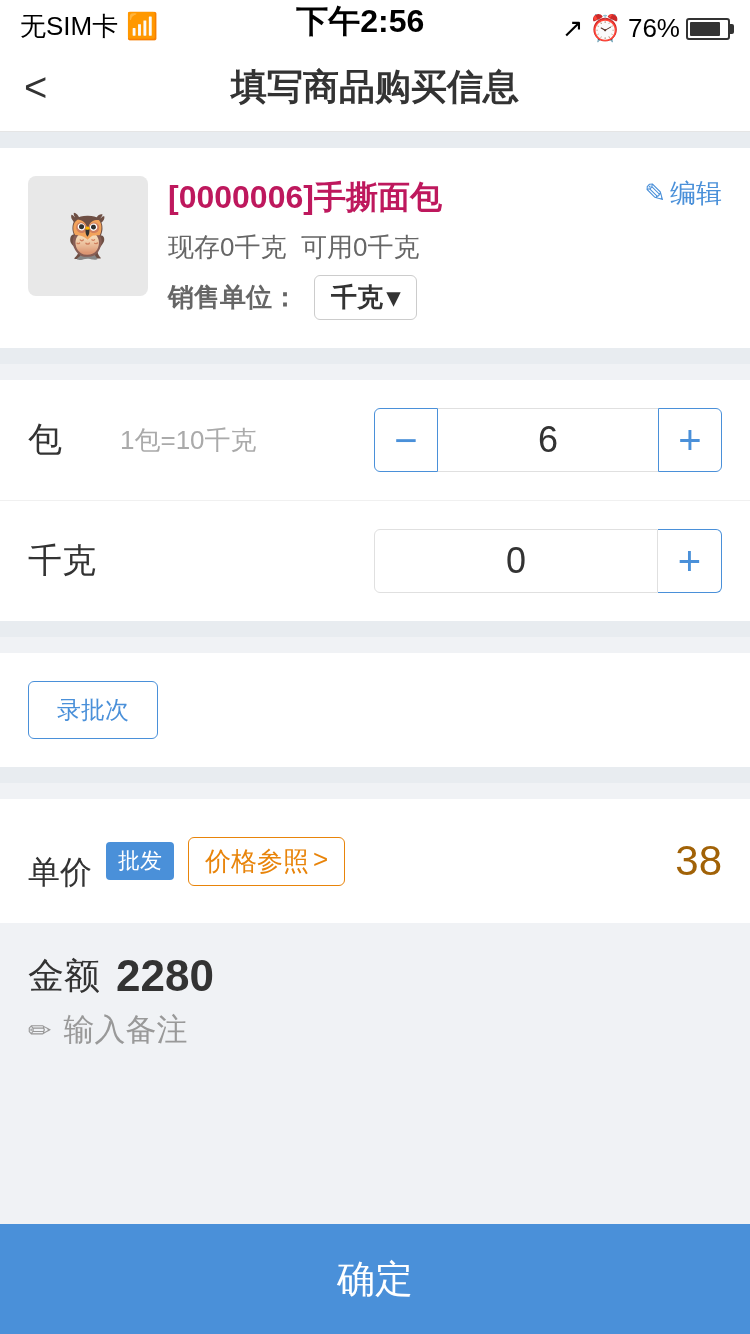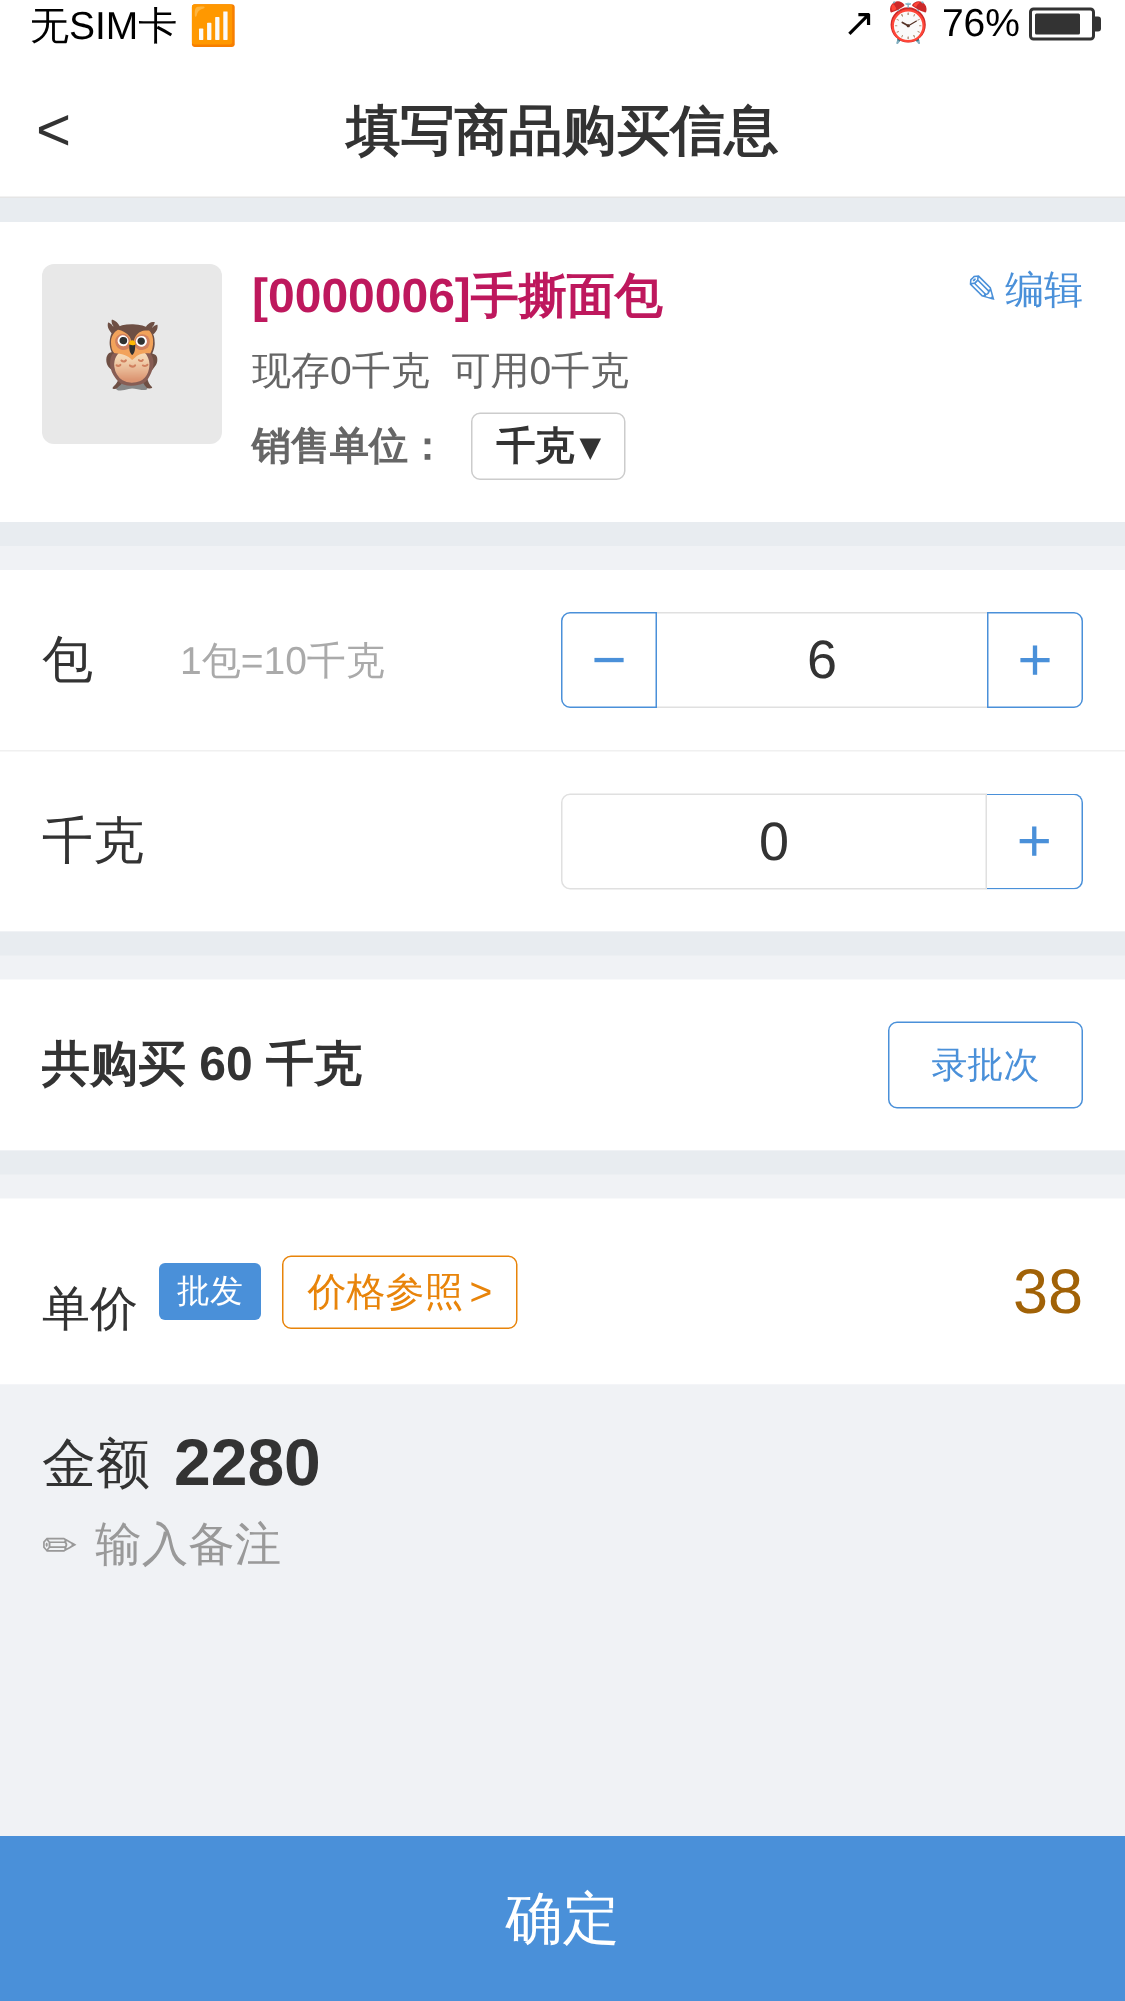--- a/index.html
+++ b/index.html
@@ -11,21 +11,21 @@
       background: #f0f2f5;
       display: flex;
       flex-direction: column;
     }
 
     
     .status-bar {
       background: #fff;
       height: 44px;
       display: flex;
-      align-items: flex-start;
+      align-items: flex-end;
       justify-content: space-between;
       padding: 0 20px;
       font-size: 28px;
       font-weight: 500;
     }
     .status-left { display: flex; align-items: center; gap: 8px; font-size: 26px; }
     .status-center { font-size: 32px; font-weight: 600; }
     .status-right { display: flex; align-items: center; gap: 6px; font-size: 26px; }
     .battery-icon {
       width: 44px; height: 22px; border: 2px solid #333; border-radius: 3px; position: relative; display: inline-block;
@@ -274,21 +274,20 @@
     }
     .price-ref-btn {
       border: 1.5px solid #e8840a;
       color: #e8840a;
       font-size: 26px;
       padding: 6px 16px;
       border-radius: 6px;
       background: #fff;
       cursor: pointer;
       display: flex;
-      align-items: center;
       gap: 4px;
     }
     .price-value {
       margin-left: auto;
       font-size: 42px;
       color: #a16207;
       font-weight: 400;
     }
 
     
@@ -353,20 +352,21 @@
     .wifi-icon { font-size: 26px; }
   </style>
 </head>
 <body>
 
 <div class="status-bar">
   <div class="status-left">
     <span>无SIM卡</span>
     <span class="wifi-icon">📶</span>
   </div>
+  <div class="status-center">下午2:56</div>
   <div class="status-right">
     <span>↗</span>
     <span>⏰</span>
     <span>76%</span>
     <div class="battery-icon">
       <div class="battery-fill"></div>
     </div>
   </div>
 </div>
 
@@ -421,25 +421,20 @@
     <div class="quantity-control">
       <input class="qty-input-only" type="text" value="0" style="">
       <button class="qty-btn-only-plus">+</button>
     </div>
   </div>
 </div>
 
 <div class="divider"></div>
 
 <div class="summary-row">
-  <div class="summary-text">
-    <span>共购买</span>
-    <span>60</span>
-    <span>千克</span>
-  </div>
   <button class="batch-btn">录批次</button>
 </div>
 
 <div class="divider"></div>
 
 <div class="price-section">
   <div class="price-row">
     <span class="price-label">单价</span>
     <span class="price-tag-badge">批发</span>
     <button class="price-ref-btn">

